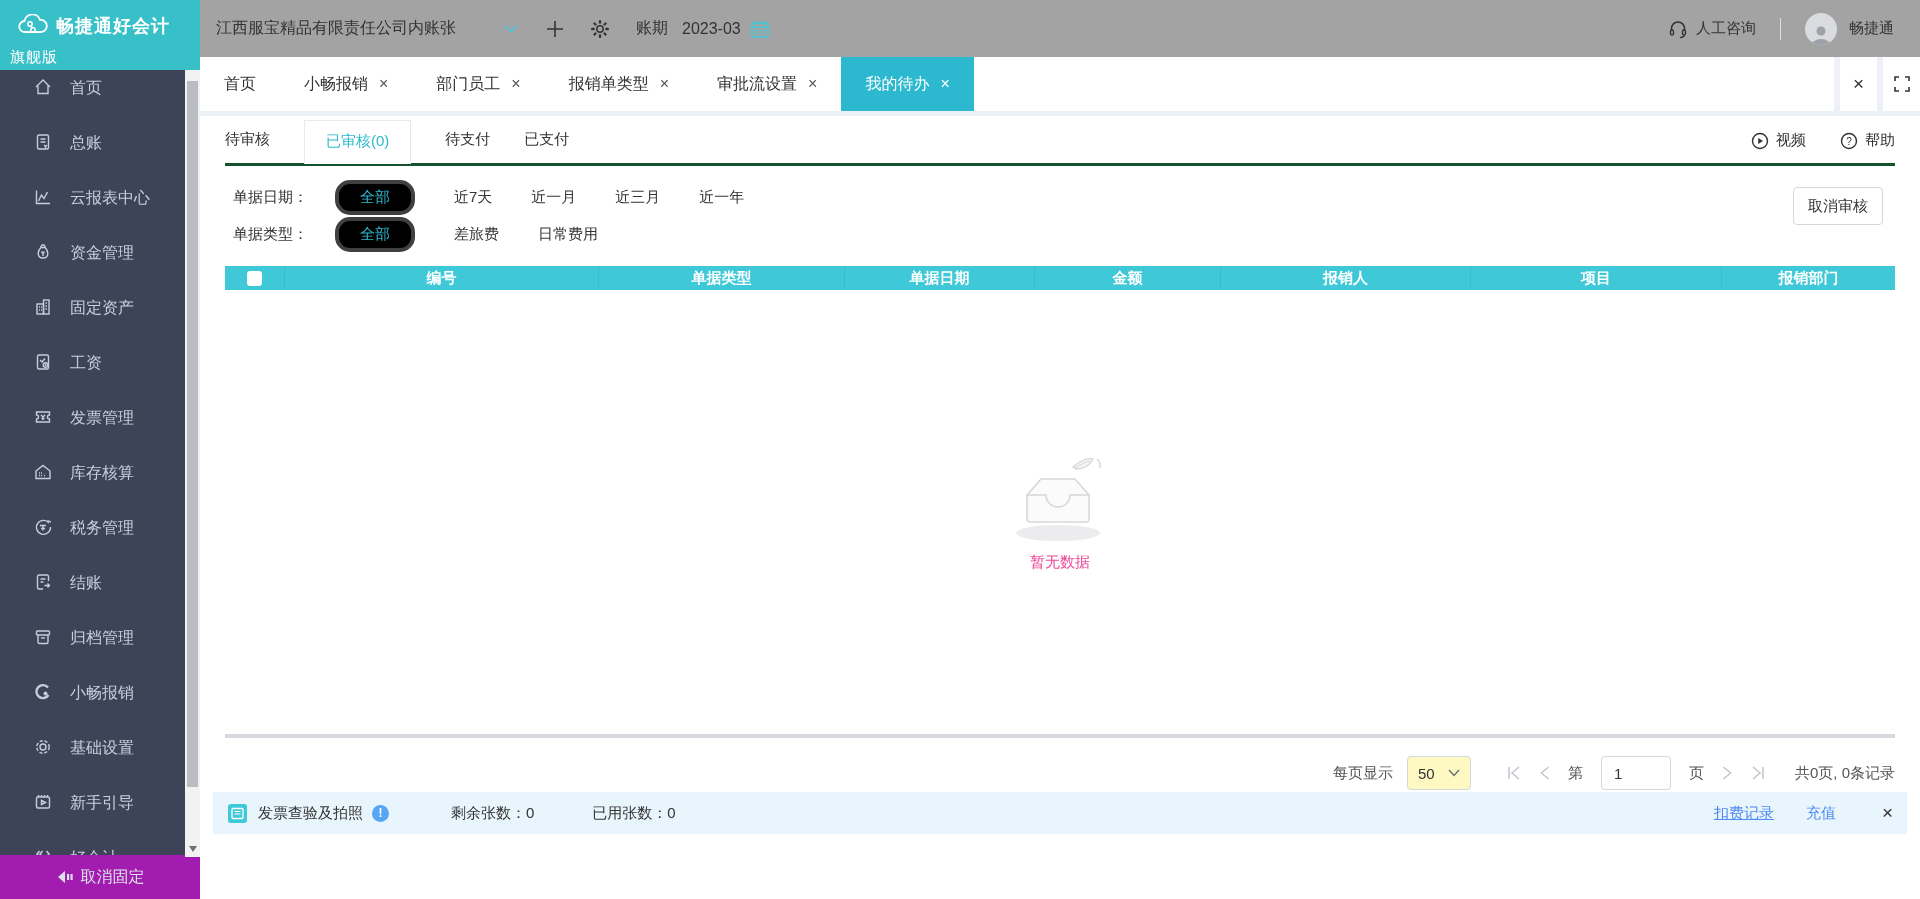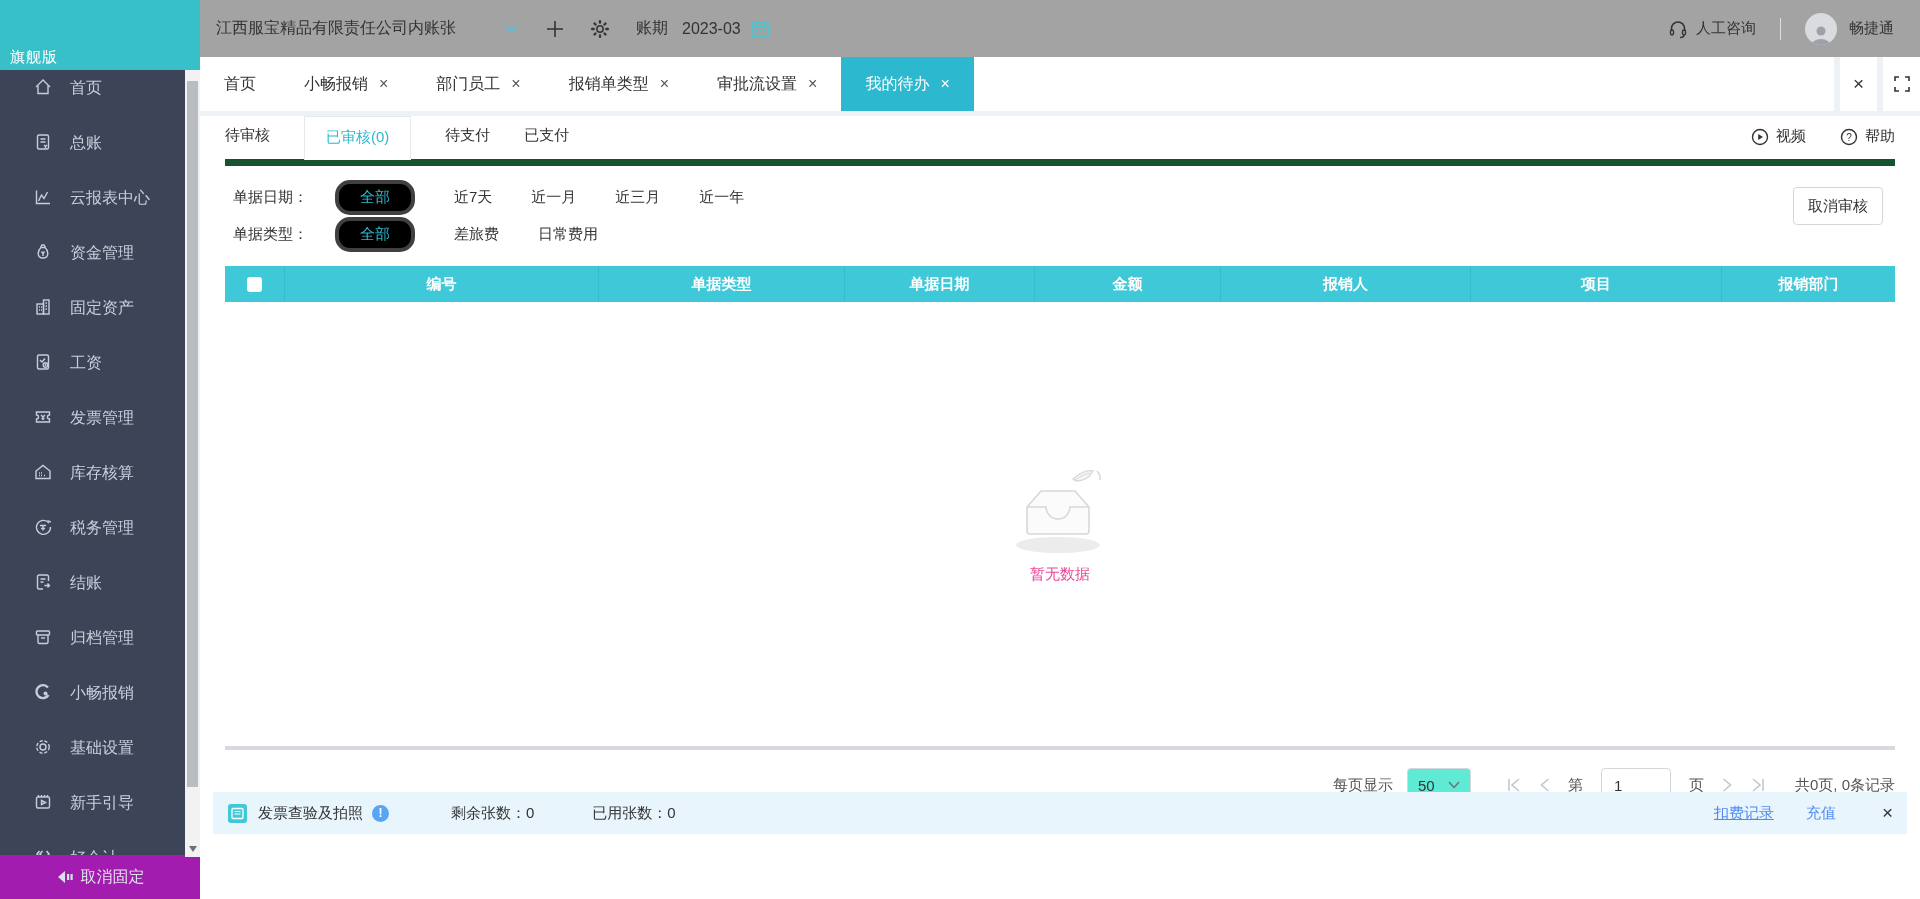--- a/index.html
+++ b/index.html
@@ -46,73 +46,84 @@
   .tab { display:flex; align-items:center; padding:0 24px; font-size:16px; color:#333; cursor:pointer; white-space:nowrap; }
   .tab .x { margin-left:11px; color:#555; font-size:16px; }
   .tab.active { background:#2cb9cf; color:#fff; }
   .tab.active .x { color:#fff; }
   .tab-tools { margin-left:auto; display:flex; gap:6px; background:#eef1f5; padding-left:6px; }
   .tool-box { width:37px; background:#fff; display:flex; align-items:center; justify-content:center; cursor:pointer; font-size:19px; color:#333; }
 
   .content { position:relative; padding:0 25px; height:778px; }
 
   
-  .subtabs { height:50px; display:flex; align-items:flex-end; border-bottom:7px solid #14532d; }
+  .subtabs { height:50px; display:flex; align-items:flex-end; border-bottom:3px solid #14532d; }
   .subtab { margin-right:34px; padding-bottom:14px; font-size:15px; color:#333; cursor:pointer; }
   .subtab.active { border:1px solid #e7e9ee; border-bottom:1px solid #fff; margin-bottom:-1px; margin-right:34px; padding:11px 21px 12px; color:#2cb9cf; background:#fff; }
   .help-tools { margin-left:auto; display:flex; gap:34px; align-items:center; padding-bottom:13px; }
   .help-item { display:flex; align-items:center; gap:7px; font-size:15px; color:#333; cursor:pointer; }
 
   
   .filters { padding:13px 8px 0; }
   .filter-row { display:flex; align-items:center; height:37px; font-size:15px; color:#333; }
   .filter-label { width:90px; }
   .filter-opts { display:flex; align-items:center; gap:39px; margin-left:12px; }
   .pill { border:4px solid #404040; background:#000000; color:#2cb9cf; border-radius:15px; padding:4px 21px; cursor:pointer; }
   .filter-opt { cursor:pointer; }
   .cancel-btn { position:absolute; right:37px; top:71px; width:90px; height:38px; border:1px solid #d4d7dc; border-radius:4px; background:#fff; font-size:15px; color:#333; display:flex; align-items:center; justify-content:center; cursor:pointer; }
 
   
-  .table-header { margin-top:13px; height:36px; background:#3fc8d8; display:flex; align-items:stretch; color:#fff; font-weight:bold; font-size:15px; }
+  .table-header { margin-top:13px; height:24px; background:#3fc8d8; display:flex; align-items:stretch; color:#fff; font-weight:bold; font-size:15px; }
   .th { display:flex; align-items:center; justify-content:center; border-right:1px solid #36bccd; }
   .th:last-child { border-right:none; }
   .th-check { width:60px; }
   .th-c1 { width:314px; } .th-c2 { width:246px; } .th-c3 { width:190px; }
   .th-c4 { width:186px; } .th-c5 { width:250px; } .th-c6 { width:251px; }
   .th-c7 { flex:1; }
   .checkbox { width:15px; height:15px; background:#fff; border-radius:3px; cursor:pointer; }
 
   .table-body { height:444px; display:flex; flex-direction:column; align-items:center; justify-content:center; }
   .empty-text { margin-top:8px; font-size:15px; color:#ec4899; }
 
   .hdivider { height:4px; background:#d6d9de; }
 
   
   .pagination { height:46px; display:flex; align-items:center; justify-content:flex-end; font-size:15px; color:#555; margin-top:12px; }
-  .pp-select { width:64px; height:34px; border:1px solid #d4d7dc; border-radius:4px; background:#5eead4; display:flex; align-items:center; justify-content:space-between; padding:0 10px; margin-left:14px; color:#333; cursor:pointer; }
+  .pp-select { width:64px; height:34px; border:1px solid #d4d7dc; border-radius:4px; background:#fef9c3; display:flex; align-items:center; justify-content:space-between; padding:0 10px; margin-left:14px; color:#333; cursor:pointer; }
   .pag-nav { display:flex; align-items:center; gap:18px; margin-left:36px; }
   .pag-btn { display:flex; align-items:center; cursor:pointer; }
   .page-input { width:70px; height:34px; border:1px solid #d4d7dc; border-radius:4px; padding:0 12px; font-size:15px; color:#333; background:#fff; font-family:inherit; }
   .pag-summary { margin-left:30px; color:#555; }
 
   
   .invoice-bar { position:absolute; left:13px; right:13px; bottom:60px; height:42px; background:#e9f5fd; display:flex; align-items:center; padding:0 14px; font-size:15px; color:#333; }
   .inv-title { margin-left:10px; }
   .inv-info { margin-left:9px; width:17px; height:17px; border-radius:50%; background:#57a6f3; color:#fff; font-size:12px; font-weight:bold; display:flex; align-items:center; justify-content:center; cursor:pointer; }
   .inv-stat { margin-left:62px; }
   .inv-stat + .inv-stat { margin-left:58px; }
   .inv-right { margin-left:auto; display:flex; align-items:center; gap:32px; }
   .inv-link { color:#4f8af0; cursor:pointer; }
   .inv-link.u { text-decoration:underline; }
   .inv-close { color:#333; font-size:19px; cursor:pointer; margin-left:14px; }
 </style>
 </head>
 <body>
 
 <div class="logo">
+  <div class="logo-row">
+    <span style="display:flex;">
+      <svg width="30" height="24" viewBox="0 0 30 24" fill="none">
+        <path d="M7 18 a5.5 5.5 0 0 1 -0.5 -11 a8 8 0 0 1 15.5 -1 a6 6 0 0 1 1.5 12 z" stroke="#fff" stroke-width="1.8"></path>
+        <circle cx="12" cy="10" r="2.2" stroke="#fff" stroke-width="1.5"></circle>
+        <circle cx="15" cy="16" r="2.2" stroke="#fff" stroke-width="1.5"></circle>
+        <path d="M13 12 L14.5 14" stroke="#fff" stroke-width="1.5"></path>
+      </svg>
+    </span>
+    <span class="logo-title">畅捷通好会计</span>
+  </div>
   <div class="logo-sub">旗舰版</div>
 </div>
 
 <div class="topbar">
   <div class="company-select">
     <span class="company-name">江西服宝精品有限责任公司内账张</span>
     <span style="display:flex;">
       <svg width="14" height="9" viewBox="0 0 14 9" fill="none">
           <path d="M1 1.5 L7 7.5 L13 1.5" stroke="#49c5e0" stroke-width="1.6"></path>
         </svg>

